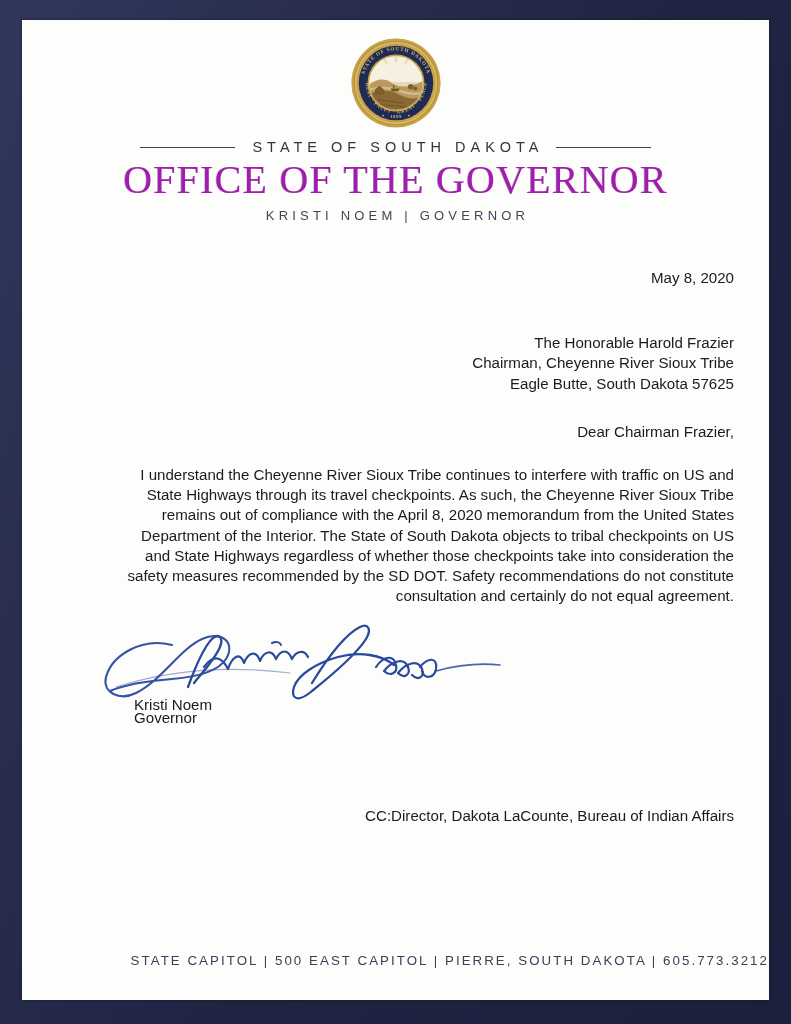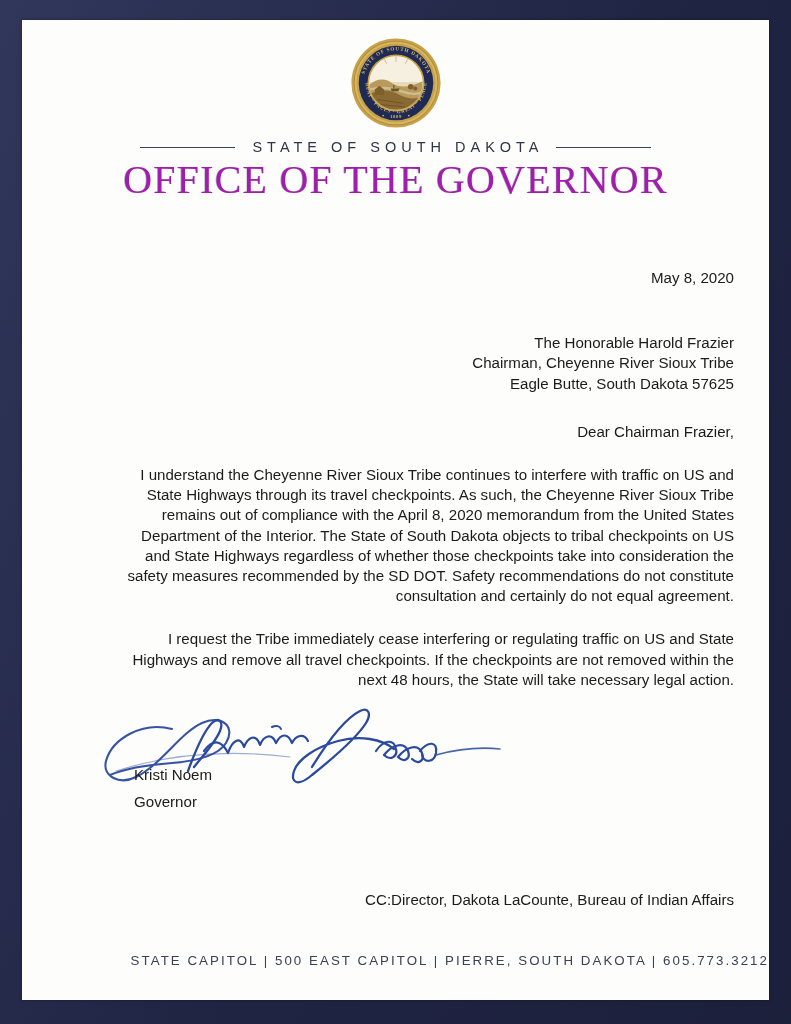--- a/index.html
+++ b/index.html
@@ -141,21 +141,21 @@
     position: absolute;
     left: -36px;
     top: -8px;
     width: 430px;
     height: 92px;
     pointer-events: none;
   }
   .sig-name {
     position: absolute;
     left: 22px;
-    top: 52px;
+    top: 66px;
     white-space: nowrap;
   }
   .sig-title {
     position: absolute;
     left: 22px;
     top: 79px;
     white-space: nowrap;
   }
 
   .cc {
@@ -248,37 +248,37 @@
       </div>
 
       <div class="state-line">
         <span class="rule"></span>
         <span class="txt">STATE OF SOUTH DAKOTA</span>
         <span class="rule"></span>
       </div>
 
       <div class="office">OFFICE OF THE GOVERNOR</div>
 
+      <div class="office-sub">KRISTI NOEM | GOVERNOR</div>
     </div>
 
     <div class="body">
 
       <p class="date">May 8, 2020</p>
 
       <div class="addr">
         <div>The Honorable Harold Frazier</div>
         <div>Chairman, Cheyenne River Sioux Tribe</div>
         <div>Eagle Butte, South Dakota 57625</div>
       </div>
 
       <p class="salutation">Dear Chairman Frazier,</p>
 
       <p class="para">I understand the Cheyenne River Sioux Tribe continues to interfere with traffic on US and State Highways through its travel checkpoints. As such, the Cheyenne River Sioux Tribe remains out of compliance with the April 8, 2020 memorandum from the United States Department of the Interior. The State of South Dakota objects to tribal checkpoints on US and State Highways regardless of whether those checkpoints take into consideration the safety measures recommended by the SD DOT. Safety recommendations do not constitute consultation and certainly do not equal agreement.</p>
 
-      <p class="para">I request the Tribe immediately cease interfering or regulating traffic on US and State Highways and remove all travel checkpoints. If the checkpoints are not removed within the next 48 hours, the State will take necessary legal action.</p>
 
 
       <div class="sig-block">
         <svg class="sig-svg" viewBox="0 0 430 92">
           <g fill="none" stroke="#2b4a9e" stroke-linecap="round" stroke-linejoin="round">
 
             <path d="M96 24 C66 16 36 34 30 56 C26 72 44 80 60 72 C86 59 104 28 126 18
                      C146 9 160 22 150 38 C142 51 120 56 96 58 C70 60 48 64 34 70" stroke-width="2.1" opacity=".95"></path>
 
             <path d="M112 66 C120 44 128 26 136 18 C142 12 148 16 144 26

